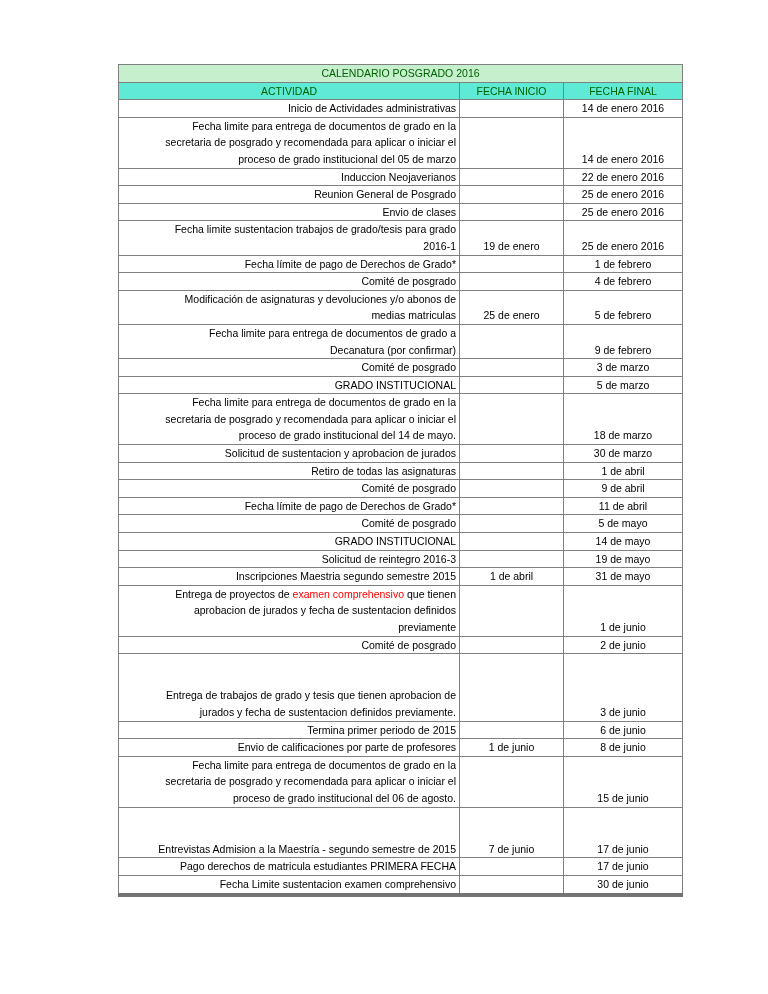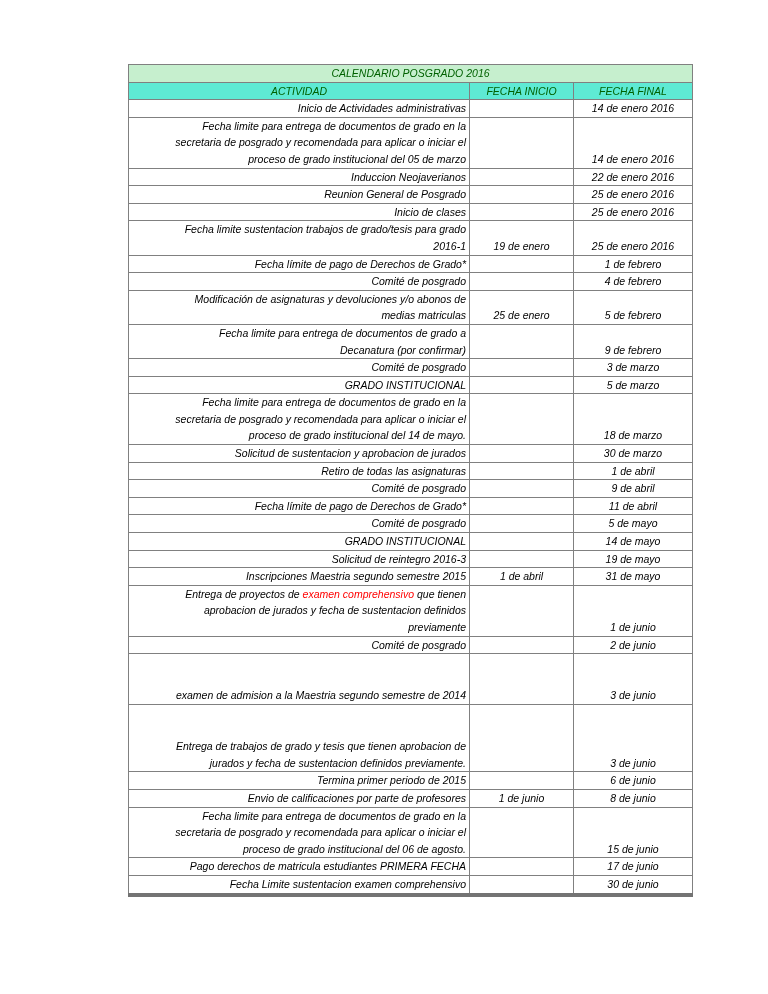--- a/index.html
+++ b/index.html
@@ -15,24 +15,23 @@
     -webkit-font-smoothing: antialiased;
   }
   .page {
     position: relative;
     width: 768px;
     height: 994px;
     box-sizing: border-box;
   }
   .table-wrap {
     position: absolute;
-    left: 128px;
+    left: 118px;
     top: 64px;
     width: 564px;
-    font-style: italic;
   }
   table.calendar {
     border-collapse: collapse;
     table-layout: fixed;
     width: 564px;
     font-size: 10.5px;
     line-height: 16.6px;
     color: #000000;
   }
   table.calendar col.c-activity { width: 341px; }
@@ -121,21 +120,21 @@
             <td class="activity">Induccion Neojaverianos</td>
             <td class="start"></td>
             <td class="end">22 de enero 2016</td>
           </tr>
           <tr>
             <td class="activity">Reunion General de Posgrado</td>
             <td class="start"></td>
             <td class="end">25 de enero 2016</td>
           </tr>
           <tr>
-            <td class="activity">Inicio de clases</td>
+            <td class="activity">Envio de clases</td>
             <td class="start"></td>
             <td class="end">25 de enero 2016</td>
           </tr>
           <tr>
             <td class="activity">Fecha limite sustentacion trabajos de grado/tesis para grado
 2016-1</td>
             <td class="start">19 de enero</td>
             <td class="end">25 de enero 2016</td>
           </tr>
           <tr>
@@ -225,27 +224,20 @@
             <td class="end">1 de junio</td>
           </tr>
           <tr>
             <td class="activity">Comité de posgrado</td>
             <td class="start"></td>
             <td class="end">2 de junio</td>
           </tr>
           <tr>
             <td class="activity">
 
-examen de admision a la Maestria segundo semestre de 2014</td>
-            <td class="start"></td>
-            <td class="end">3 de junio</td>
-          </tr>
-          <tr>
-            <td class="activity">
-
 Entrega de trabajos de grado y tesis que tienen aprobacion de
 jurados y fecha de sustentacion definidos previamente.</td>
             <td class="start"></td>
             <td class="end">3 de junio</td>
           </tr>
           <tr>
             <td class="activity">Termina  primer periodo de 2015</td>
             <td class="start"></td>
             <td class="end">6 de junio</td>
           </tr>
@@ -253,20 +245,27 @@
             <td class="activity">Envio de calificaciones por parte de profesores</td>
             <td class="start">1 de junio</td>
             <td class="end">8 de junio</td>
           </tr>
           <tr>
             <td class="activity">Fecha limite para entrega de documentos de grado en la
 secretaria de posgrado y  recomendada para aplicar o iniciar el
 proceso de grado institucional del 06 de agosto.</td>
             <td class="start"></td>
             <td class="end">15 de junio</td>
+          </tr>
+          <tr>
+            <td class="activity">
+
+Entrevistas Admision a la Maestría - segundo semestre de 2015</td>
+            <td class="start">7 de junio</td>
+            <td class="end">17 de junio</td>
           </tr>
           <tr>
             <td class="activity">Pago derechos de matricula estudiantes PRIMERA FECHA</td>
             <td class="start"></td>
             <td class="end">17 de junio</td>
           </tr>
           <tr class="last-row">
             <td class="activity">Fecha Limite sustentacion examen comprehensivo</td>
             <td class="start"></td>
             <td class="end">30 de junio</td>

